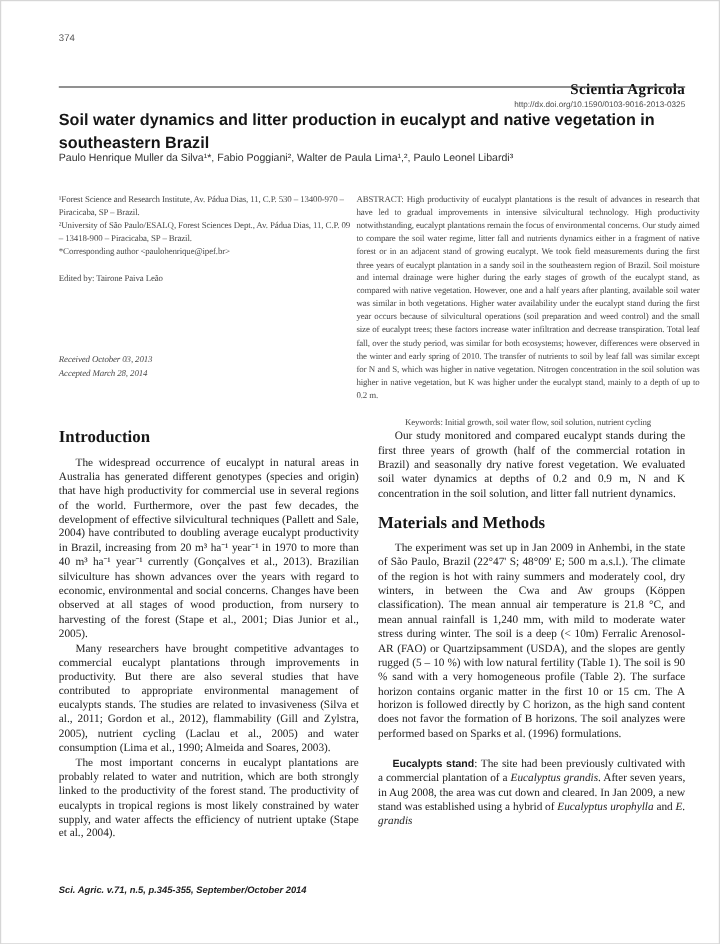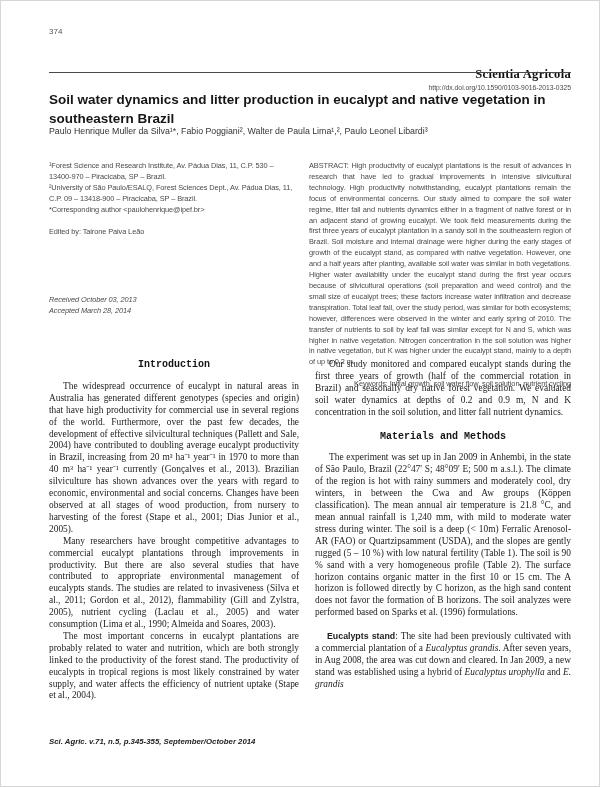--- a/index.html
+++ b/index.html
@@ -70,39 +70,40 @@
     position: absolute;
     left: 48px;
     right: 28px;
     top: 125px;
     font-size: 8.8px;
     color: #333;
   }
   .meta-grid {
     position: absolute;
     left: 48px;
-    right: 28px;
+    right: 16px;
     top: 160px;
     display: grid;
     grid-template-columns: 244px 1fr;
-    column-gap: 16px;
+    column-gap: 4px;
+    font-family: Liberation Serif, serif;
   }
   .small-sans {
     font-size: 7.4px;
     line-height: 10.9px;
     color: #4a4a4a;
     letter-spacing: -0.1px;
   }
   .affil p { margin: 0; }
   .corresponding { margin-top: 0 !important; }
   .edited-by { margin-top: 11px !important; }
   .dates { margin-top: 58px !important; font-style: italic; color: #4a4a4a; }
   .abstract-col { text-align: justify; }
   .abstract-col p { margin: 0; }
-  .keywords { margin-top: 11px !important; text-align: right; }
+  .keywords { margin-top: 11px !important; text-align: center; }
   .body-grid {
     position: absolute;
     left: 48px;
     right: 28px;
     top: 358px;
     display: grid;
     grid-template-columns: 250px 1fr;
     column-gap: 16px;
   }
   .body-col {
@@ -110,24 +111,24 @@
     font-size: 9.4px;
     line-height: 11.9px;
     color: #1c1c1c;
     text-align: justify;
   }
   .body-col p {
     margin: 0;
     text-indent: 14px;
   }
   .section-heading {
-    font-family: Liberation Mono, monospace;
-    font-size: 10px;
+    font-family: Liberation Serif, serif;
+    font-size: 14px;
     font-weight: bold;
-    text-align: center;
+    text-align: left;
     color: #161616;
     margin: 0 0 10px 0;
   }
   .right-col .section-heading { margin-top: 12px; margin-bottom: 10px; }
   .labeled-para { text-indent: 0 !important; margin-top: 12px !important; }
   .lead-bold { font-weight: bold; font-family: "Liberation Sans", sans-serif; font-size: 8.8px; margin-left: 12px; }
   .italic { font-style: italic; }
   .footer {
     position: absolute;
     left: 48px;

